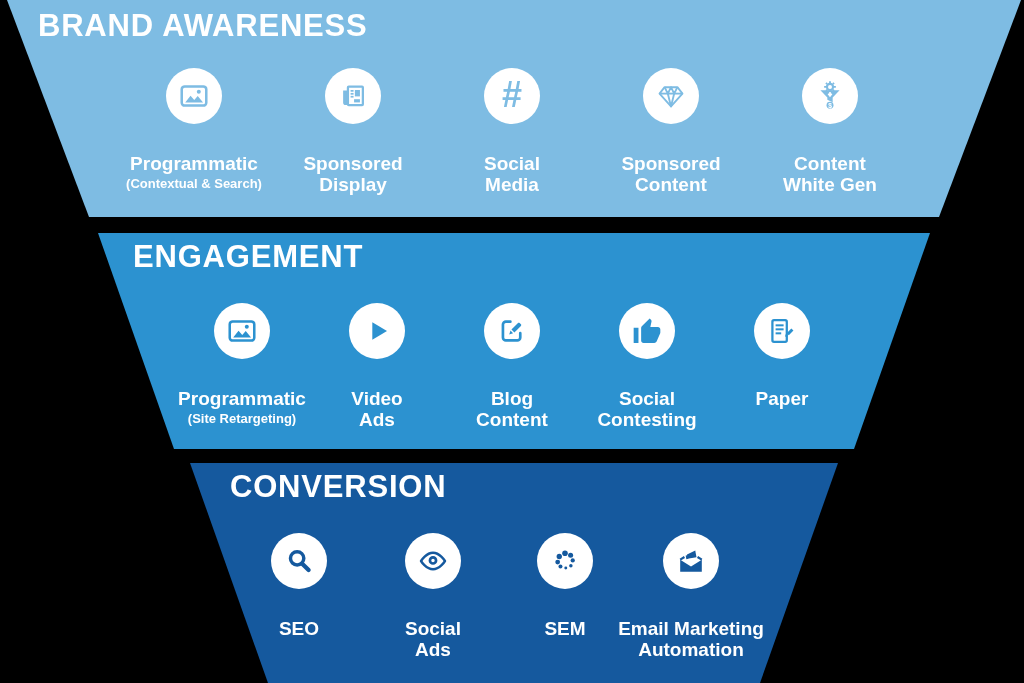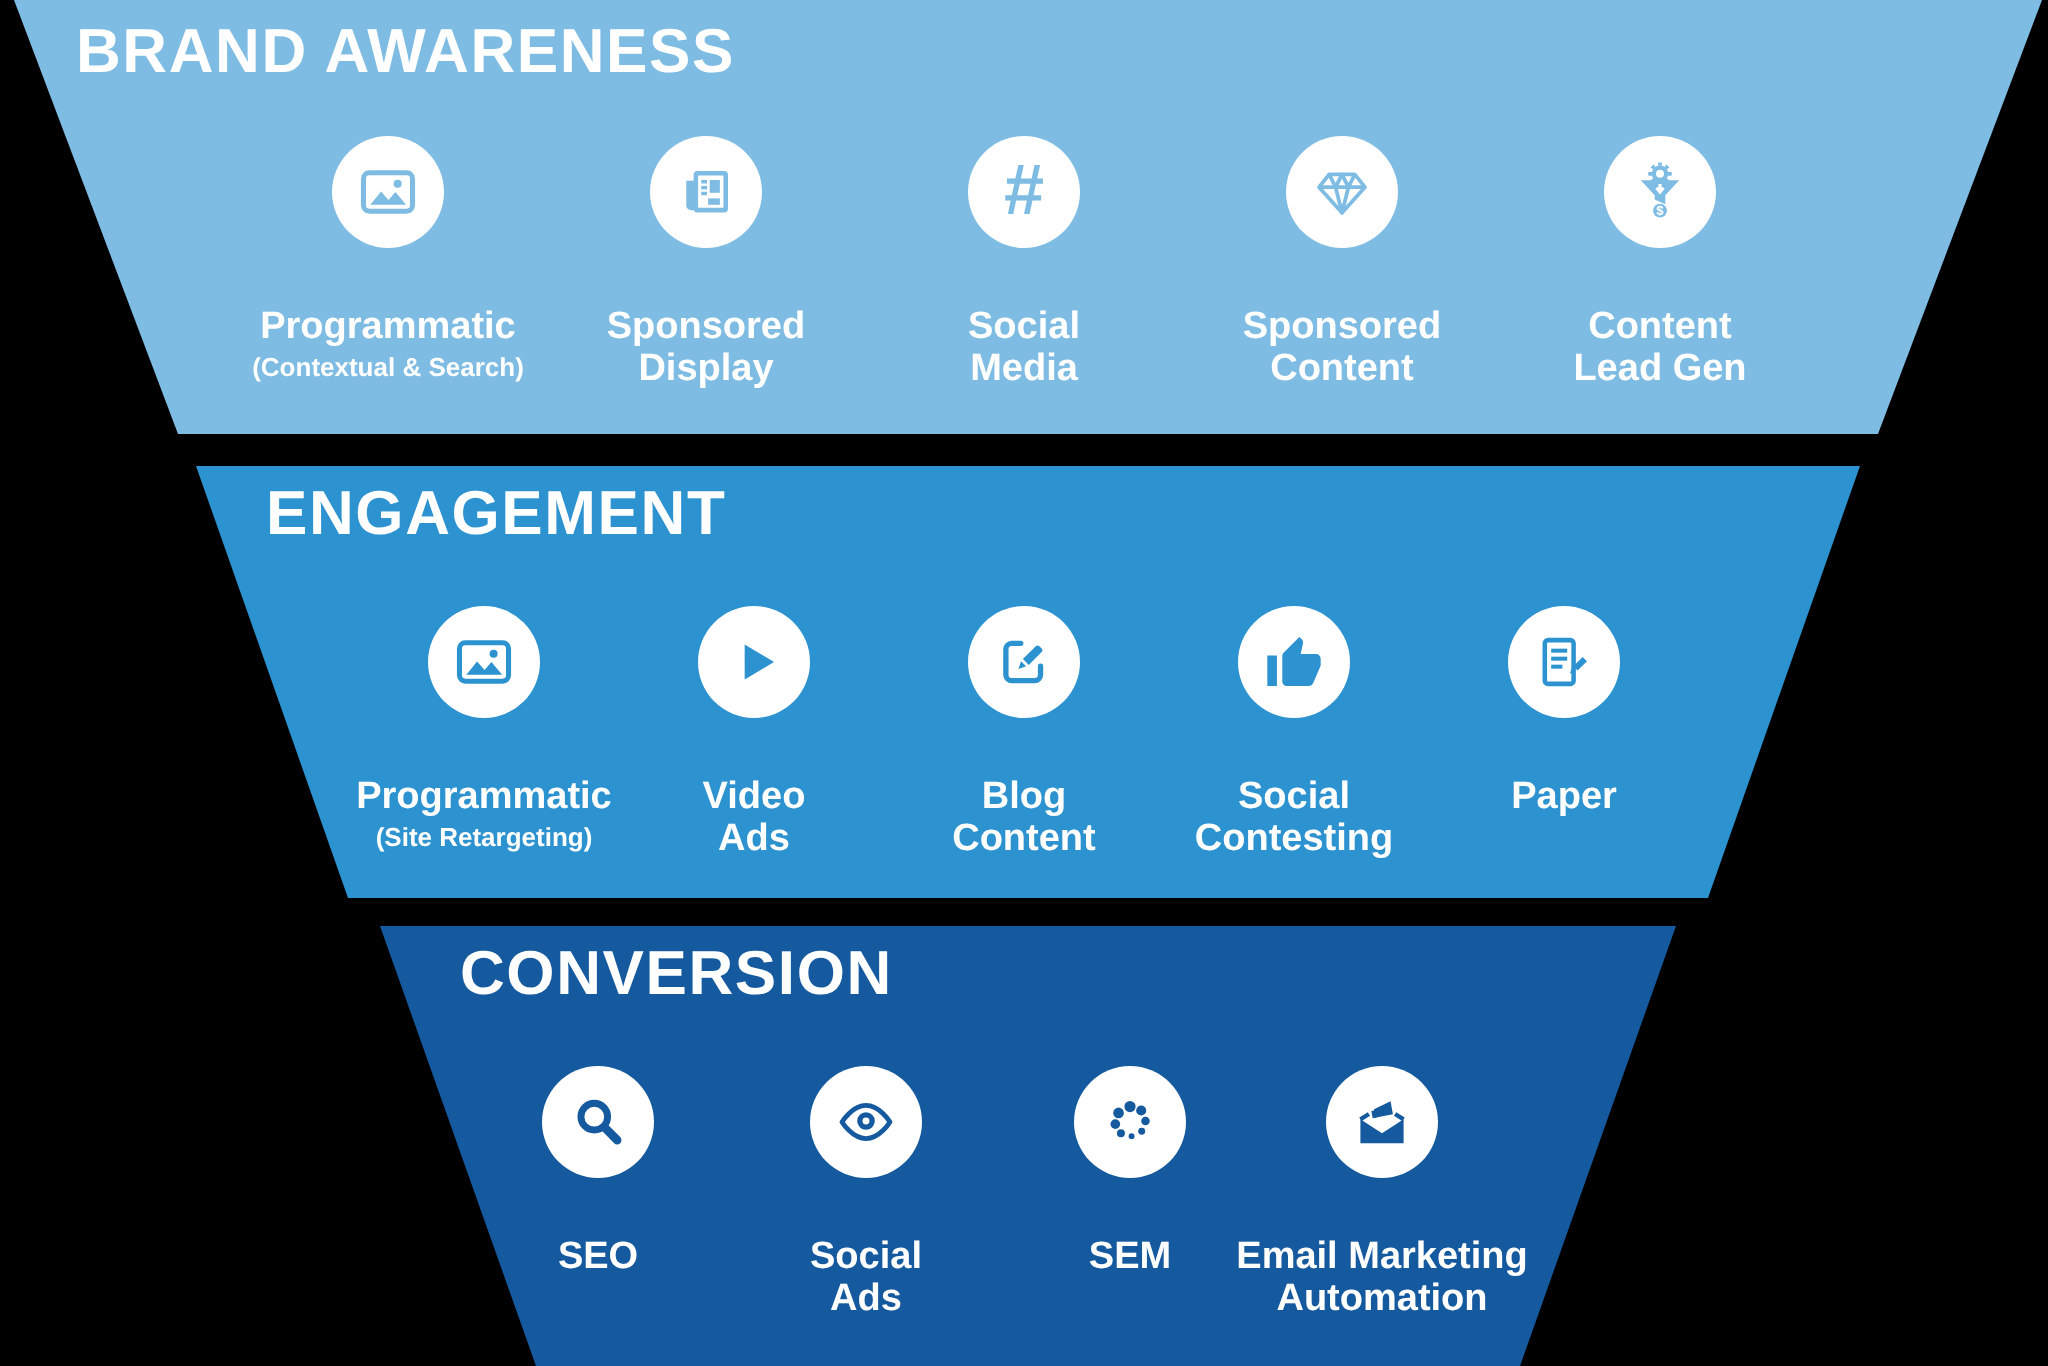--- a/index.html
+++ b/index.html
@@ -104,21 +104,21 @@
           </g>
           <circle cx="12" cy="5.2" r="2.3" fill="none" stroke="currentColor" stroke-width="1.6"></circle>
           <path fill="currentColor" d="M4.8 7.6h14.4L14 13.2v3.4l-4-1.8v-1.6z"></path>
           <path fill="none" stroke="#fff" stroke-width="1.2" d="M12 9v2.4M10.7 10.4L12 12l1.3-1.6"></path>
           <circle cx="12" cy="19" r="2.6" fill="currentColor"></circle>
           <text x="12" y="20.8" font-size="5" font-weight="bold" fill="#fff" text-anchor="middle">$</text>
         </svg>
       </div>
       <div class="label">
         <div>Content</div>
-        <div>Lead Gen</div>
+        <div>White Gen</div>
       </div>
     </div>
   </div>
 
   <div class="tier-content" style="color: rgb(44, 146, 208);">
     <div class="tier-title" style="left:133px;top:241px">ENGAGEMENT</div>
 
     <div class="item" style="left:242px;top:303px">
       <div class="circle">
         <svg viewBox="0 0 24 24">

